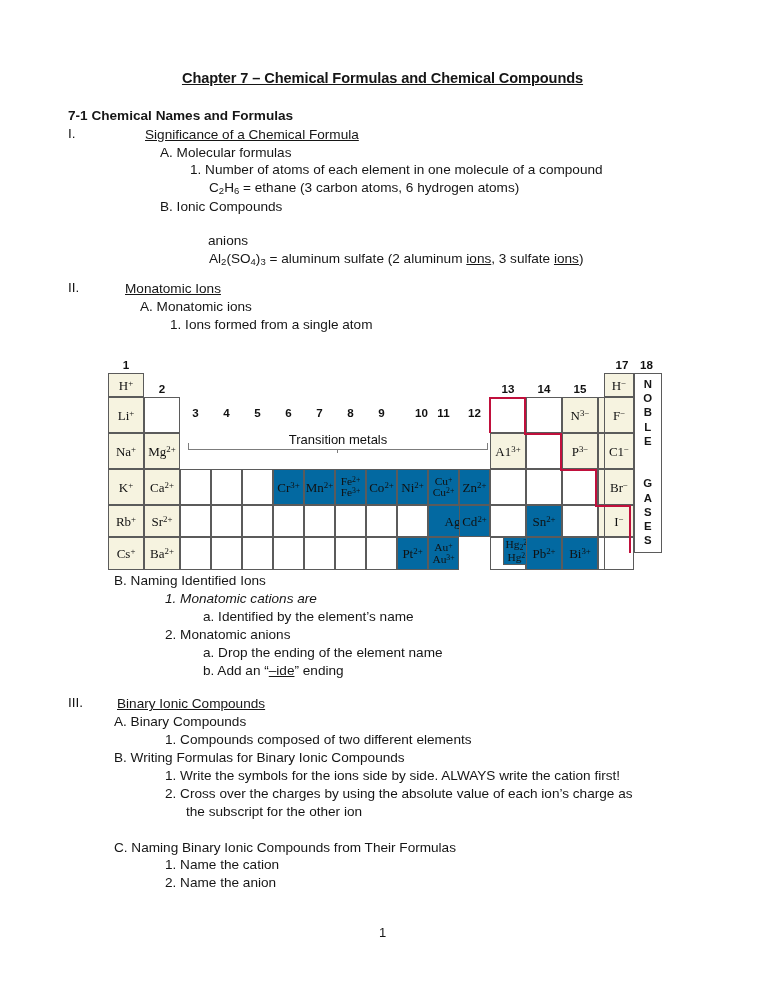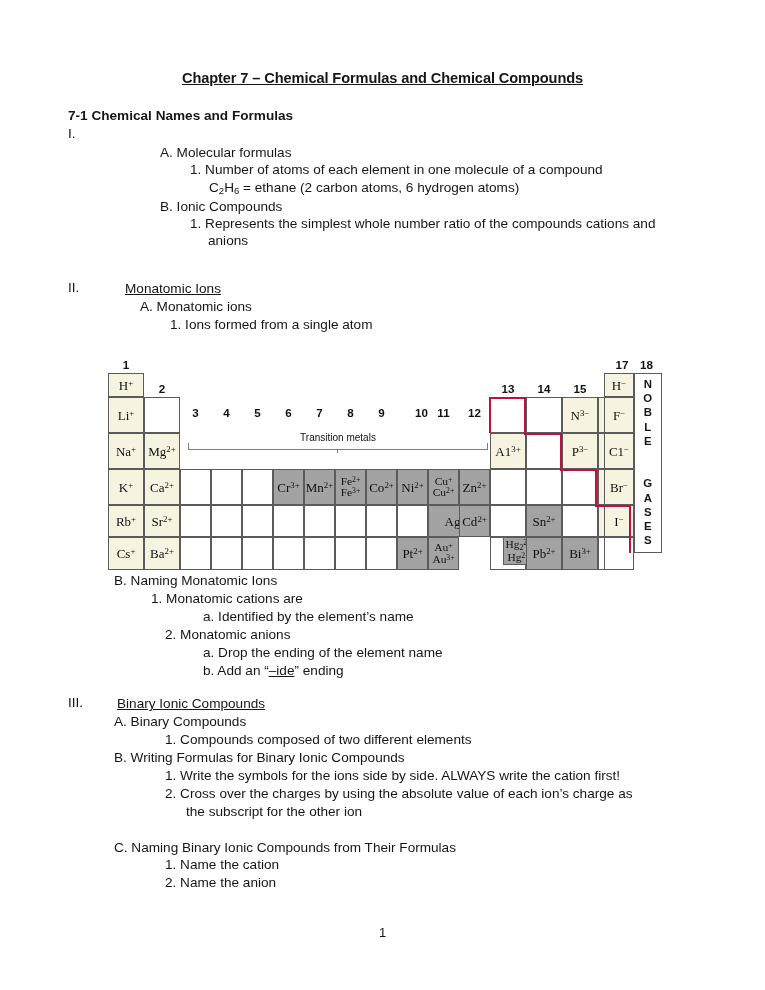--- a/index.html
+++ b/index.html
@@ -69,21 +69,21 @@
     font-size: 13px;
     line-height: 1.0;
     display: flex;
     align-items: center;
     justify-content: center;
     text-align: center;
     color: #111;
     overflow: hidden;
   }
   .pcell.yel { background: #f6f3e0; }
-  .pcell.pnk { background: #a3a3a3; }
+  .pcell.pnk { background: #0369a1; }
   .pcell.two {
     flex-direction: column;
     justify-content: center;
     line-height: 0.98;
     font-size: 11.4px;
   }
   .pcell sup { font-size: 0.68em; vertical-align: 0.40em; }
   .pcell sub { font-size: 0.68em; vertical-align: -0.22em; }
 
   .gnum {
@@ -102,21 +102,21 @@
     font-size: 11.4px;
     font-weight: bold;
     letter-spacing: 0.5px;
     text-align: center;
     font-family: "Liberation Sans", sans-serif;
     line-height: 14.2px;
     padding-top: 3px;
   }
   .tm-label {
     position: absolute;
-    font-size: 10px;
+    font-size: 13px;
     font-family: "Liberation Sans", sans-serif;
     color: #111;
     text-align: center;
     white-space: nowrap;
   }
   .brace {
     position: absolute;
     border: 1px solid #7c7c7c;
     border-top: none;
     border-bottom: none;
@@ -143,28 +143,31 @@
 
 <div class="page">
 
   <div class="doc-title">
     <span>Chapter 7 – Chemical Formulas and Chemical Compounds</span>
   </div>
 
   <div class="sec-head" style="top:108px;">7-1 Chemical Names and Formulas</div>
 
   <div class="rom" style="top:126px;">I.</div>
+  <div class="line u" style="top:126px; left:145px;">Significance of a Chemical Formula</div>
   <div class="line" style="top:144px; left:160px;">A.  Molecular formulas</div>
   <div class="line" style="top:161px; left:190px;">1.  Number of atoms of each element in one molecule of a compound</div>
   <div class="line" style="top:179px; left:209px;">
-    <span>C<sub>2</sub>H<sub>6</sub></span><span> = ethane  (2 carbon atoms, 6 hydrogen atoms)</span>
+    <span>C<sub>2</sub>H<sub>6</sub></span><span> = ethane  (3 carbon atoms, 6 hydrogen atoms)</span>
   </div>
   <div class="line" style="top:198px; left:160px;">B.  Ionic Compounds</div>
-  <div class="line" style="top:215px; left:190px;">1.  Represents the simplest whole number ratio of the compounds cations and</div>
   <div class="line" style="top:232px; left:208px;">anions</div>
+  <div class="line" style="top:250px; left:209px;">
+    <span>Al<sub>2</sub>(SO<sub>4</sub>)<sub>3</sub></span><span> = aluminum sulfate  (2 aluminum </span><span class="u">ions</span><span>, 3 sulfate </span><span class="u">ions</span><span>)</span>
+  </div>
 
   <div class="rom" style="top:280px;">II.</div>
   <div class="line u" style="top:280px; left:125px;">Monatomic Ions</div>
   <div class="line" style="top:298px; left:140px;">A.  Monatomic ions</div>
   <div class="line" style="top:316px; left:170px;">1.  Ions formed from a single atom</div>
 
   <div id="ptable">
 
     <div class="gnum" style="left:0px;  top:3px;  width:36px;">1</div>
     <div class="gnum" style="left:36px; top:27px; width:36px;">2</div>
@@ -347,22 +350,22 @@
     <div class="redseg" style="left:381px; top:42px;  width:37px;  height:1.6px;"></div>
     <div class="redseg" style="left:416px; top:42px;  width:1.6px; height:37px;"></div>
     <div class="redseg" style="left:416px; top:78px;  width:37px;  height:1.6px;"></div>
     <div class="redseg" style="left:452px; top:78px;  width:1.6px; height:37px;"></div>
     <div class="redseg" style="left:452px; top:114px; width:37px;  height:1.6px;"></div>
     <div class="redseg" style="left:487px; top:114px; width:1.6px; height:37px;"></div>
     <div class="redseg" style="left:487px; top:150px; width:35px;  height:1.6px;"></div>
     <div class="redseg" style="left:521px; top:150px; width:1.6px; height:48px;"></div>
   </div>
 
-  <div class="line" style="top:572px; left:114px;">B.  Naming Monatomic Ions</div>
-  <div class="line" style="top:590px; left:151px;">1.  Monatomic cations are</div>
+  <div class="line" style="top:572px; left:114px;">B.  Naming Identified Ions</div>
+  <div class="line" style="top:590px; left:165px;font-style:italic;">1.  Monatomic cations are</div>
   <div class="line" style="top:608px; left:203px;">a.  Identified by the element’s name</div>
   <div class="line" style="top:626px; left:165px;">2.  Monatomic anions</div>
   <div class="line" style="top:644px; left:203px;">a.  Drop the ending of the element name</div>
   <div class="line" style="top:662px; left:203px;">
     <span>b.  Add an “</span><span class="u">–ide</span><span>” ending</span>
   </div>
 
   <div class="rom" style="top:695px;">III.</div>
   <div class="line u" style="top:695px; left:117px;">Binary Ionic Compounds</div>
   <div class="line" style="top:713px; left:114px;">A.  Binary Compounds</div>

